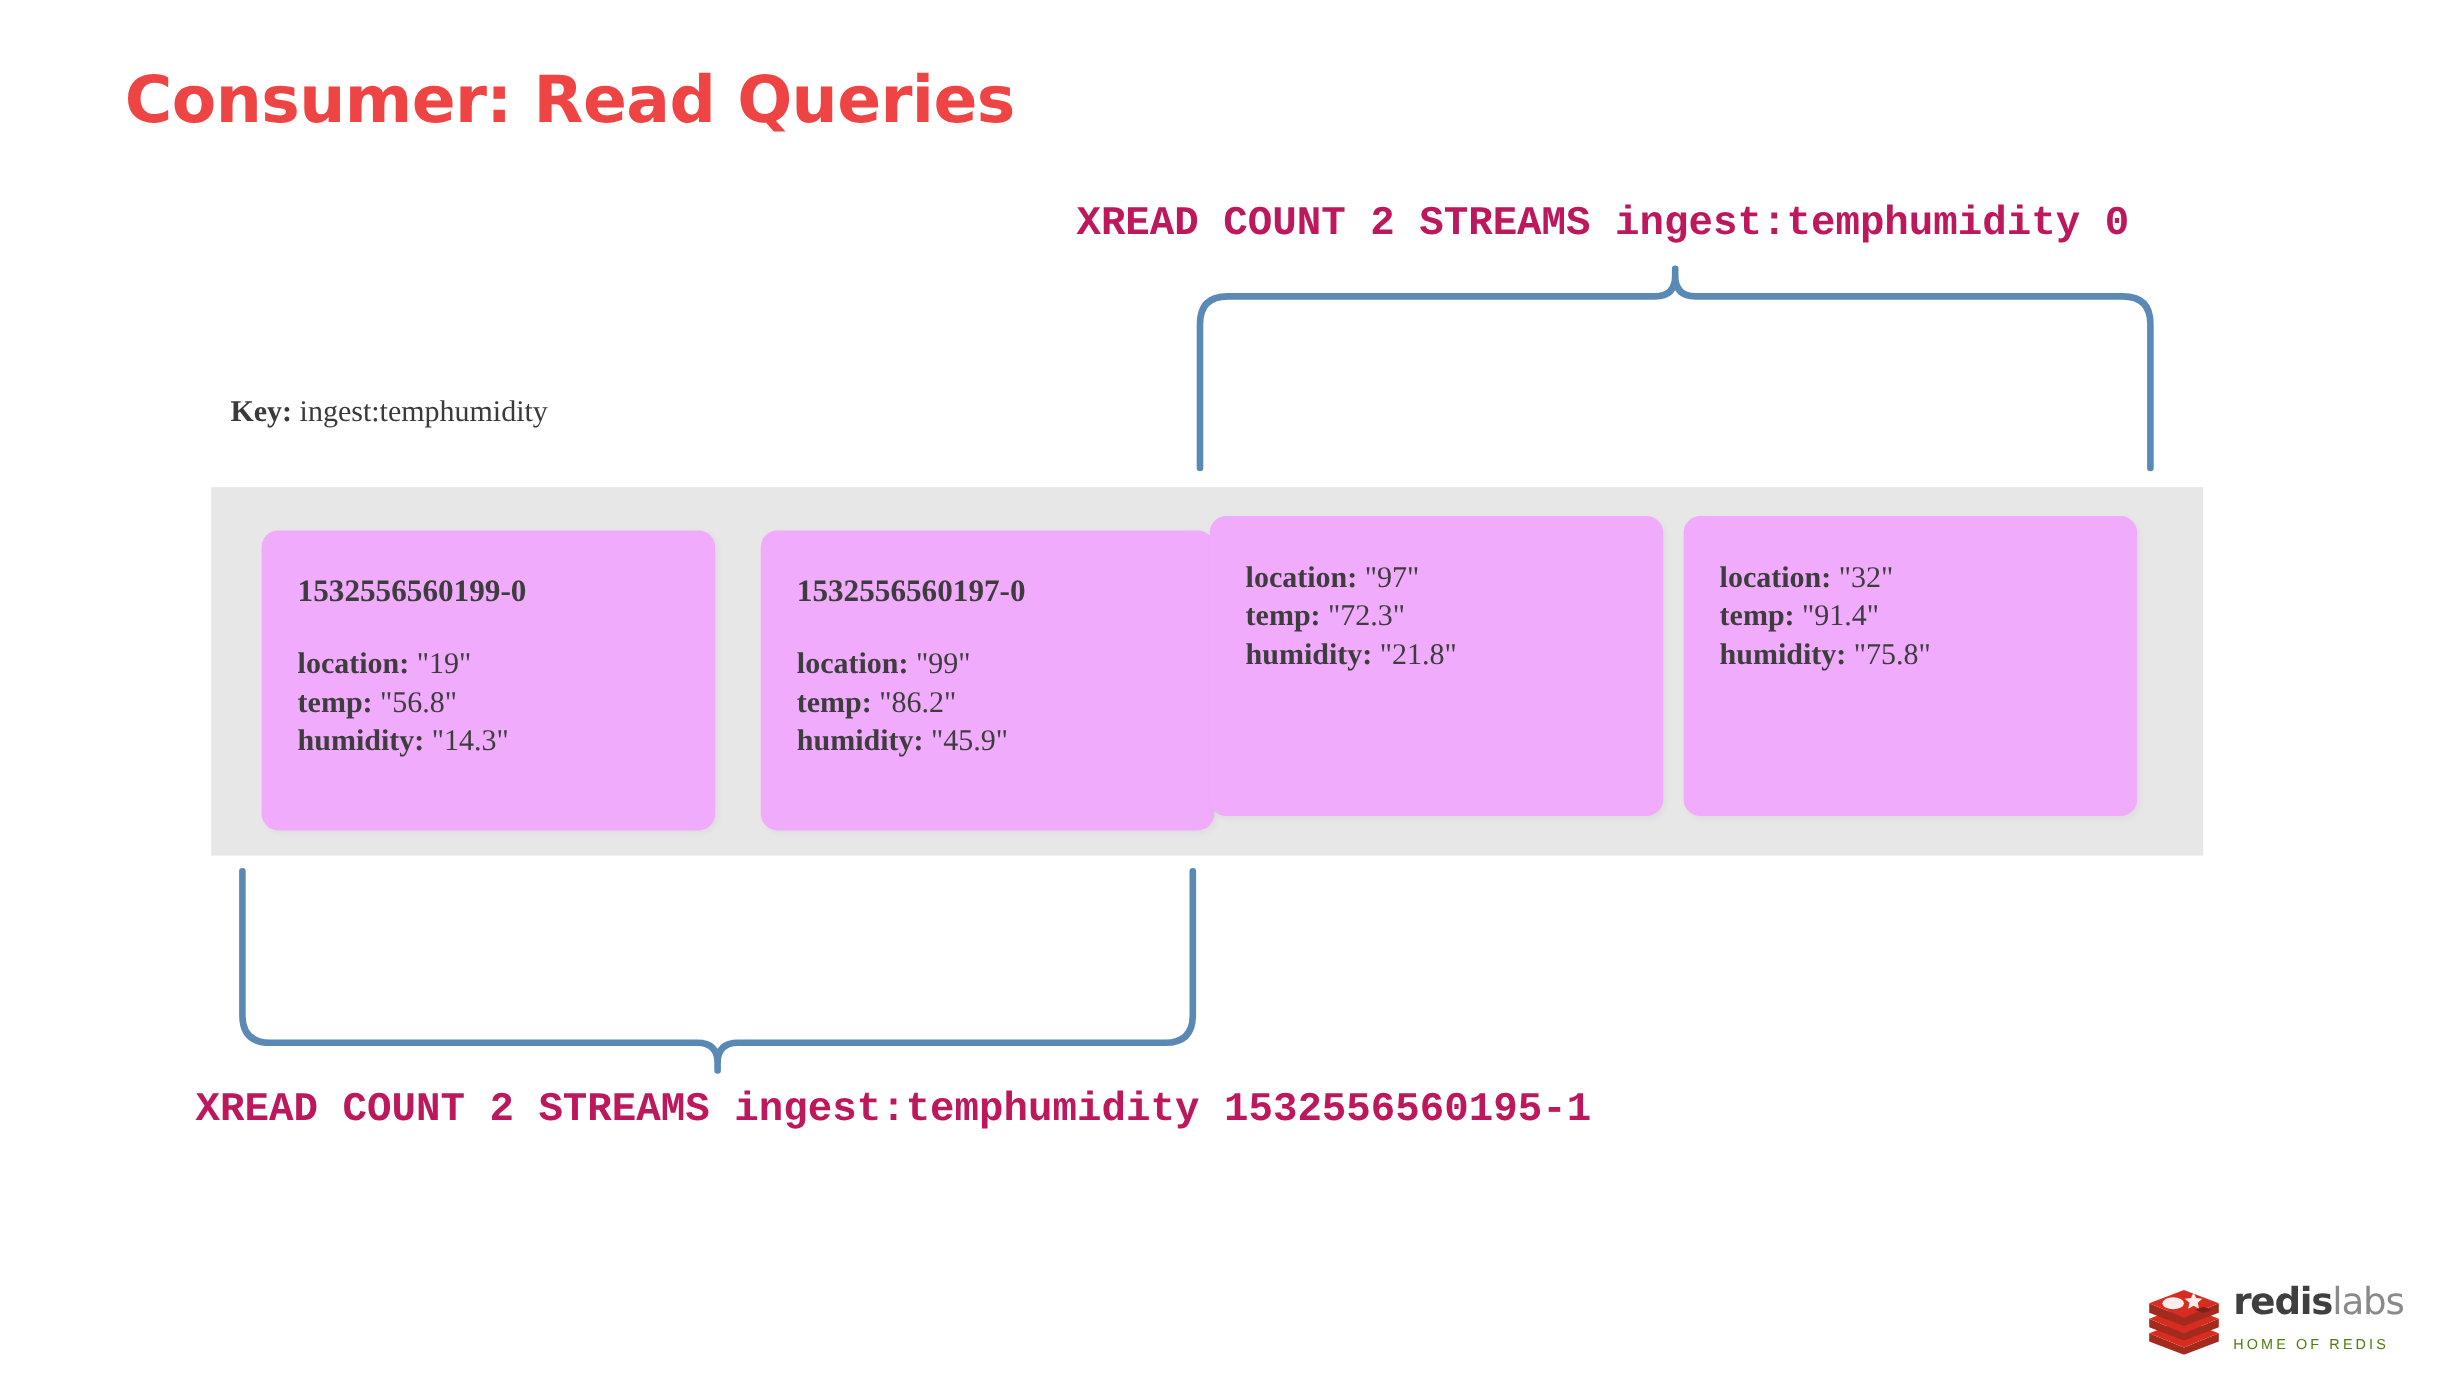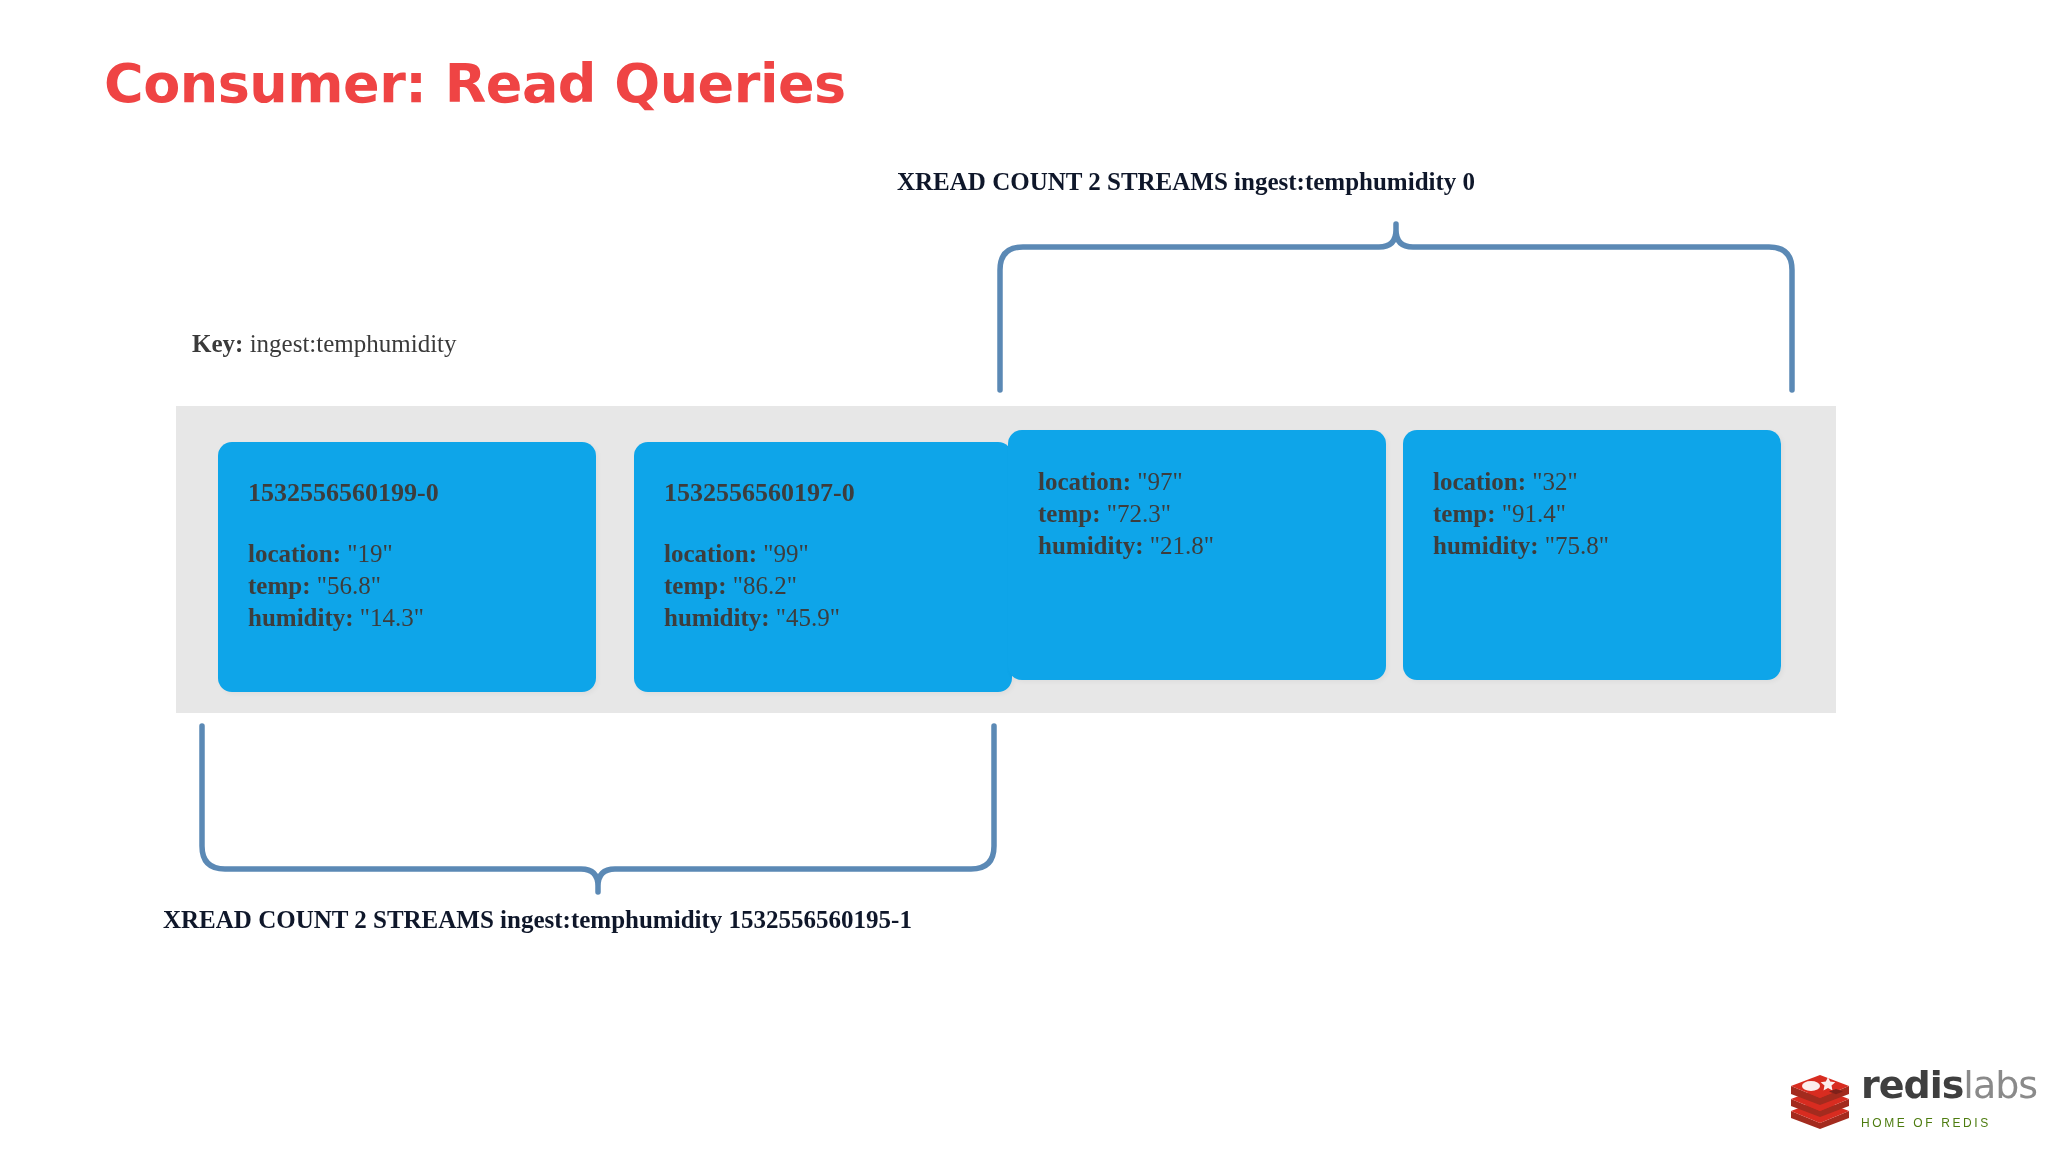--- a/index.html
+++ b/index.html
@@ -25,24 +25,24 @@
     font-size: 54px;
     font-weight: bold;
     color: #ef4444;
     letter-spacing: -0.5px;
     white-space: nowrap;
   }
 
   
   .annotation {
     position: absolute;
-    font-family: Liberation Serif, serif;
-    font-weight: bold;
-    font-size: 25px;
-    color: #0f172a;
+    font-family: Liberation Mono, monospace;
+    font-weight: bold;
+    font-size: 34px;
+    color: #be185d;
     white-space: nowrap;
   }
   .annotation-top {
     left: 897px;
     top: 168px;
   }
   .annotation-bottom {
     left: 163px;
     top: 906px;
     text-align: right;
@@ -73,21 +73,21 @@
     width: 1660px;
     height: 307px;
     background: #e7e7e7;
   }
 
   
   .entry-card {
     position: absolute;
     width: 378px;
     border-radius: 14px;
-    background: #0ea5e9;
+    background: #f0abfc;
     box-shadow: 2px 2px 5px rgba(0,0,0,0.045);
     box-sizing: border-box;
     padding: 36px 0 0 30px;
   }
   .entry-card.row-low  { top: 442px; height: 250px; }
   .entry-card.row-high { top: 430px; height: 250px; }
 
   .card-1 { left: 218px; }
   .card-2 { left: 634px; }
   .card-3 { left: 1008px; }
@@ -157,21 +157,21 @@
     position: relative;
     margin-right: 10px;
   }
   .logo-text {
     display: flex;
     flex-direction: column;
     justify-content: center;
   }
   .logo-wordmark {
     font-family: "DejaVu Sans", sans-serif;
-    font-size: 38px;
+    font-size: 31px;
     line-height: 1;
     letter-spacing: -1px;
     white-space: nowrap;
   }
   .logo-redis {
     font-weight: bold;
     color: #3f3f3f;
   }
   .logo-labs {
     font-weight: normal;

